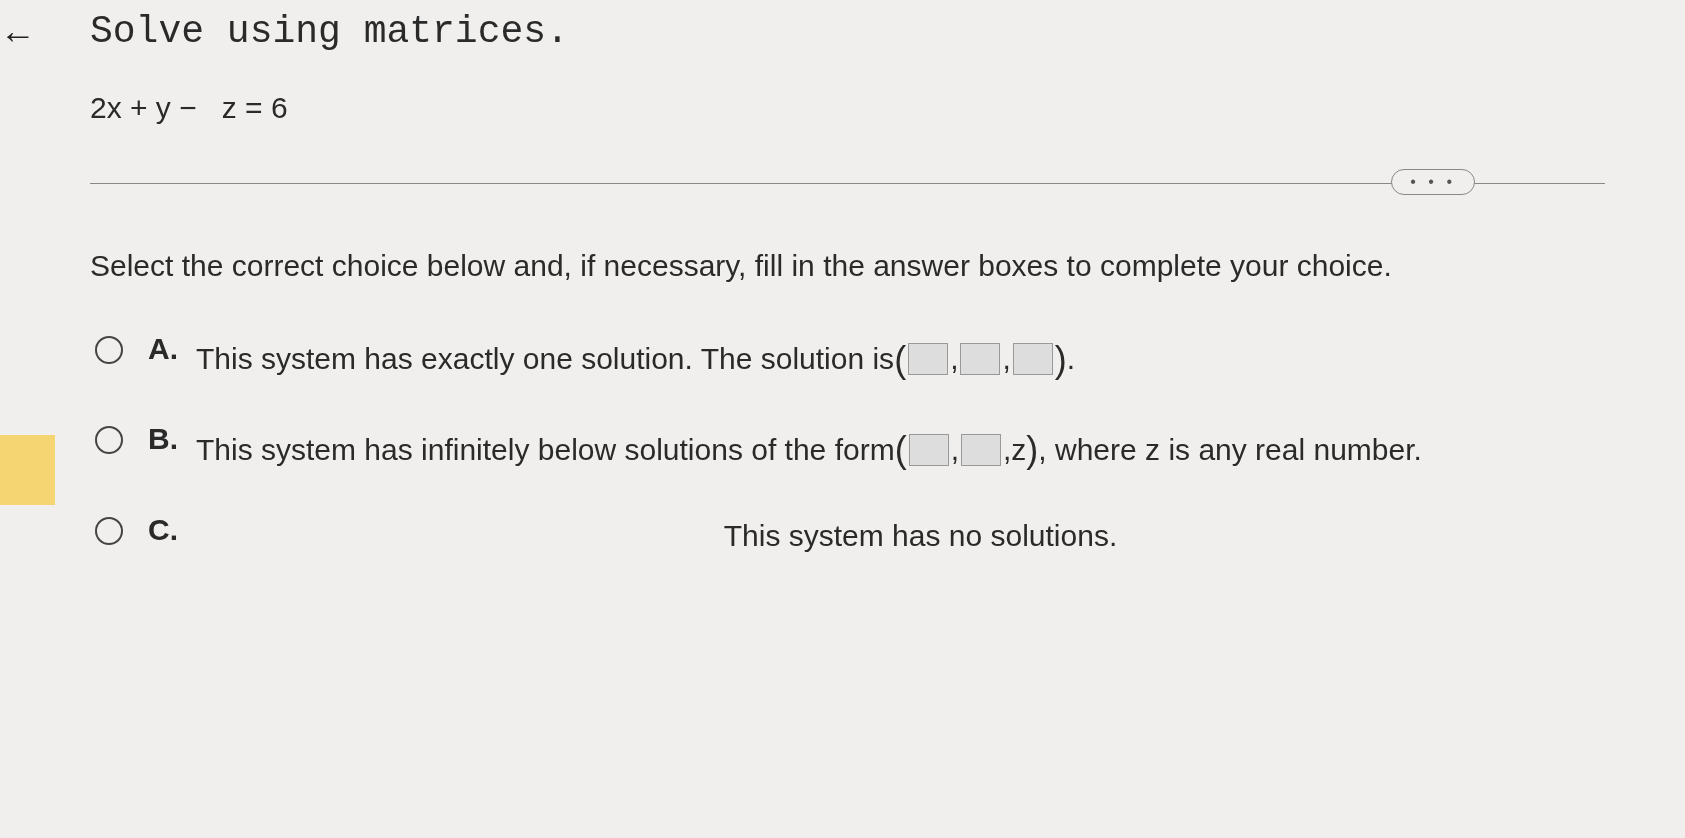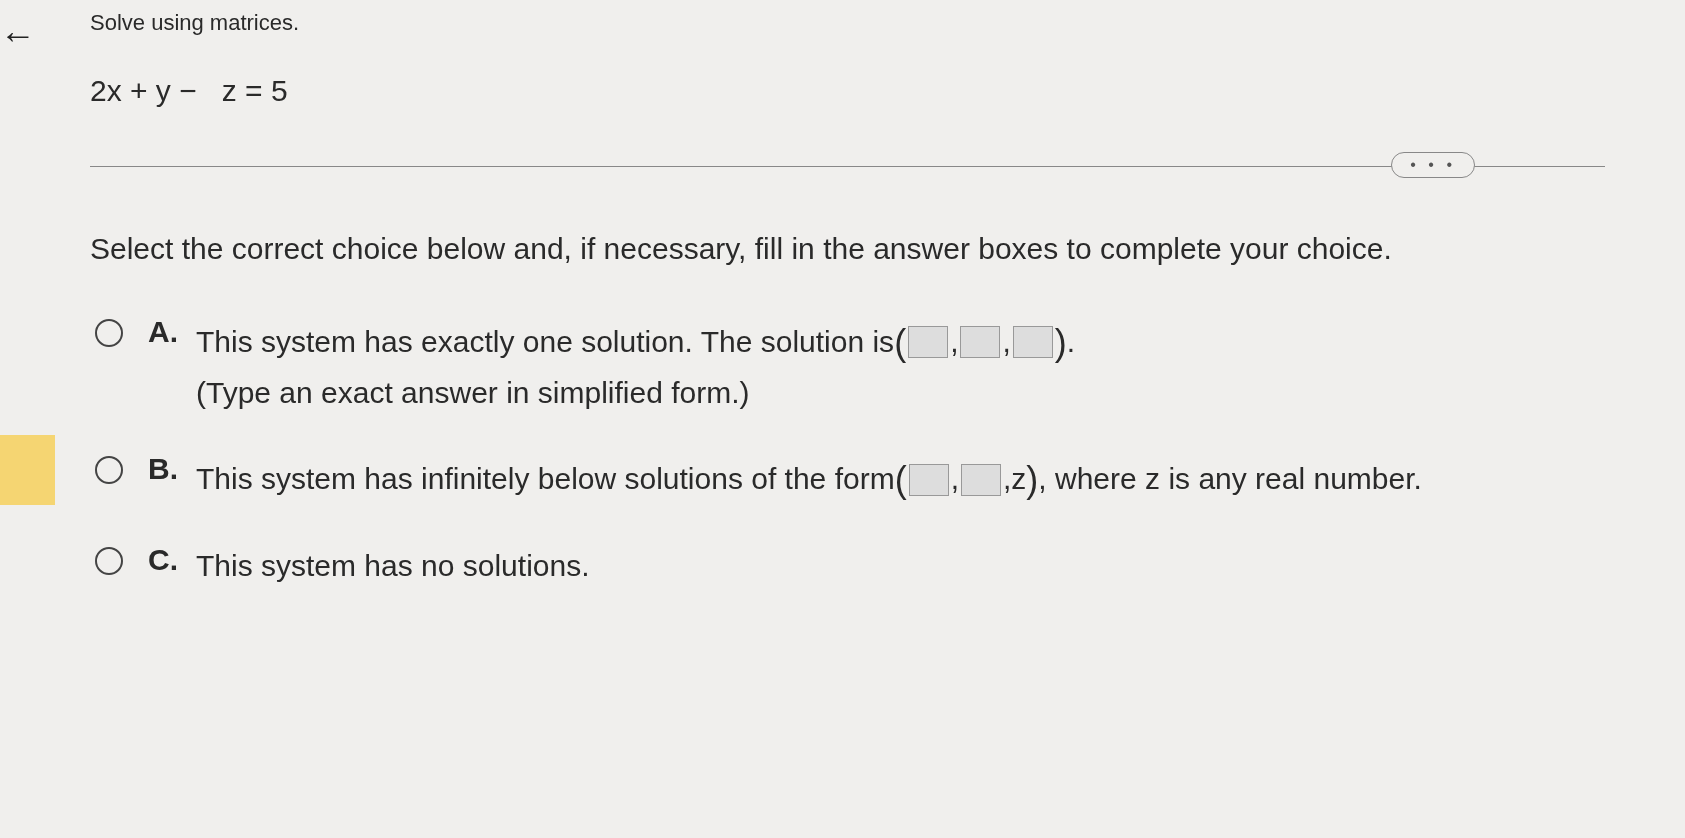--- a/index.html
+++ b/index.html
@@ -14,23 +14,24 @@
       height: 838px;
       padding: 10px 0 0 0;
       position: relative;
       color: #2a2a2a;
     }
     .content {
       padding-left: 90px;
       padding-right: 40px;
     }
     .question-title {
-      font-size: 22px;
+      font-size: 38px;
       margin-bottom: 35px;
       color: #2a2a2a;
+      font-family: Liberation Mono, monospace;
     }
     .equations {
       font-size: 30px;
       line-height: 1.35;
       margin-bottom: 40px;
       color: #2a2a2a;
     }
     .equation-line {
       white-space: pre;
     }
@@ -87,20 +88,21 @@
       background: transparent;
     }
     .choice-label {
       font-weight: bold;
       margin-right: 18px;
       flex-shrink: 0;
     }
     .choice-text {
       flex: 1;
       line-height: 1.55;
+      text-align: center;
     }
     .choice-text-line {
       display: flex;
       align-items: center;
       flex-wrap: wrap;
     }
     .answer-box {
       display: inline-block;
       width: 40px;
       height: 32px;
@@ -138,21 +140,21 @@
 <body>
 
 <div class="arrow-mark">←</div>
 <div class="highlight-bar"></div>
 
 <div class="content">
 
   <div class="question-title">Solve using matrices.</div>
 
   <div class="equations">
-    <div class="equation-line">2x + y −   z = 5</div>
+    <div class="equation-line">2x + y −   z = 6</div>
   </div>
 
   <div class="divider-row">
     <div class="divider-line"></div>
     <button class="more-button">• • •</button>
   </div>
 
   <div class="instruction">Select the correct choice below and, if necessary, fill in the answer boxes to complete your choice.</div>
 
   <div class="choices">
@@ -167,21 +169,20 @@
             <span class="paren">(</span>
             <span class="answer-box"></span>
             <span>,</span>
             <span class="answer-box"></span>
             <span>,</span>
             <span class="answer-box"></span>
             <span class="paren">)</span>
           </span>
           <span> .</span>
         </div>
-        <div>(Type an exact answer in simplified form.)</div>
       </div>
     </div>
 
     <div class="choice">
       <div class="radio"></div>
       <div class="choice-label">B.</div>
       <div class="choice-text">
         <div class="choice-text-line">
           <span>This system has infinitely below solutions of the form </span>
           <span class="inline-group">

